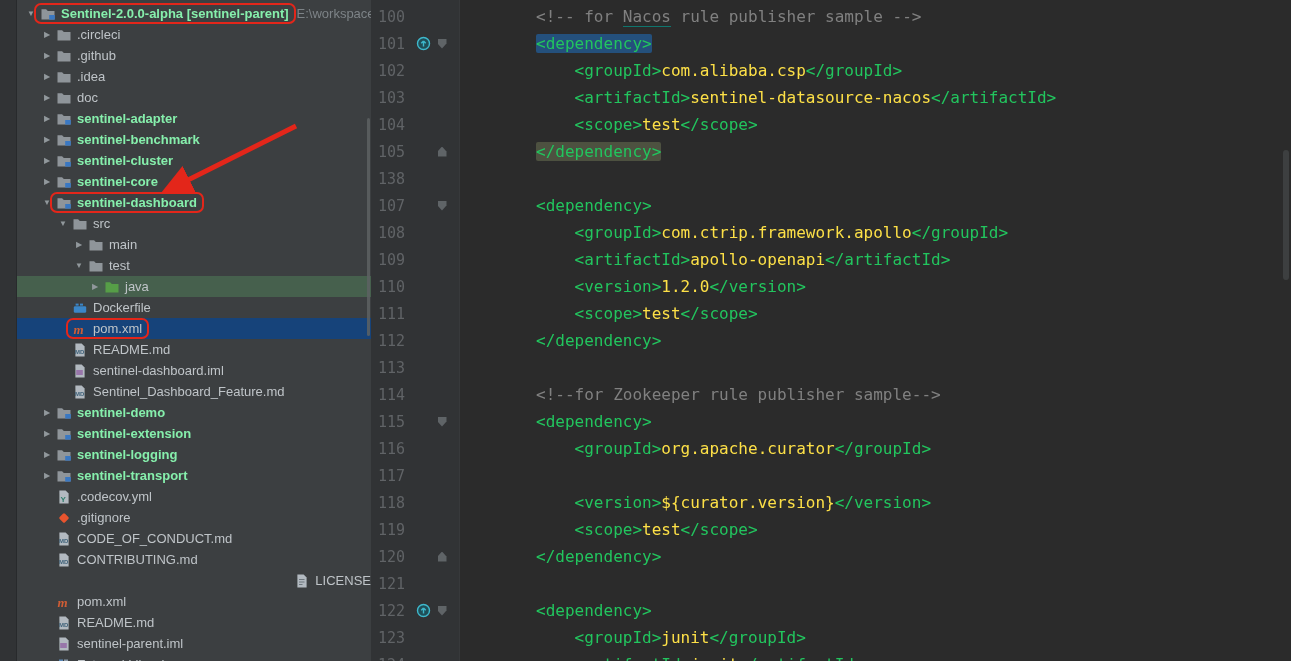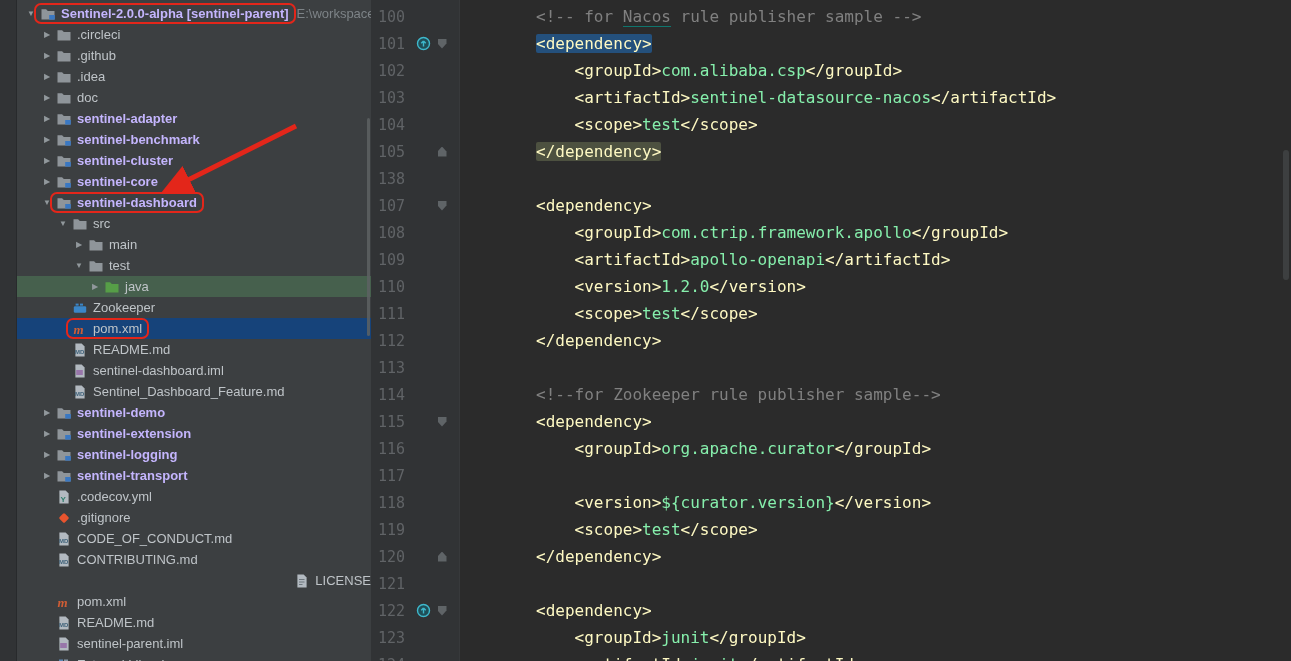--- a/index.html
+++ b/index.html
@@ -16,42 +16,42 @@
   
   .tree{width:354px;flex:none;background:#3c3f41;position:relative;overflow:hidden;padding-top:3px;box-sizing:border-box;}
   .tree-row{display:flex;align-items:center;height:21px;white-space:nowrap;font-size:13px;color:#bfc4c8;cursor:default;}
   .twisty{width:16px;flex:none;text-align:center;font-size:8px;color:#91989c;}
   .node{display:inline-flex;align-items:center;position:relative;}
   .red-box::after{content:"";position:absolute;left:-5px;right:-7px;top:-3px;bottom:-2px;
     border:2px solid #e3261a;border-radius:7px;pointer-events:none;z-index:30;}
   .ticon{width:18px;height:16px;flex:none;display:inline-flex;align-items:center;justify-content:center;margin-right:4px;}
   .ticon svg{display:block;}
   .tlabel{color:#bfc4c8;}
-  .bold .tlabel, .tlabel.bold{font-weight:bold;color:#c4b5fd;}
+  .bold .tlabel, .tlabel.bold{font-weight:bold;color:#86efac;}
   .tpath{color:#7d8387;margin-left:8px;}
   .sel-blue{background:#16437a;}
   .sel-green{background:#46604d;}
   .tree-sb{position:absolute;right:1px;top:118px;width:3px;height:218px;background:#5d6163;border-radius:2px;opacity:.85;}
 
   
   .editor-wrap{flex:1;position:relative;background:#2b2b2b;overflow:hidden;padding-top:3px;box-sizing:border-box;}
   .gutter-bg{position:absolute;left:0;top:0;width:88px;height:100%;background:#313335;border-right:1px solid #37393b;z-index:0;}
   .code-row{display:flex;height:27px;align-items:flex-start;position:relative;z-index:1;}
   .gutter{width:88px;flex:none;display:flex;align-items:center;height:100%;}
   .ln{width:34px;padding-left:7px;font-family:"DejaVu Sans Mono",monospace;font-size:15px;color:#606366;}
   .gslot{width:22px;flex:none;display:flex;justify-content:center;align-items:center;}
   .fslot{width:16px;flex:none;display:flex;justify-content:center;align-items:center;}
   .fold{display:inline-block;width:9px;height:10px;background:#5f6467;}
   .fold.down{clip-path:polygon(0 0,100% 0,100% 50%,50% 100%,0 50%);}
   .fold.up{clip-path:polygon(50% 0,100% 50%,100% 100%,0 100%,0 50%);}
   .codeline{margin:0;padding:0;font-family:"DejaVu Sans Mono",monospace;font-size:16px;line-height:27px;white-space:pre;}
   .tok-p{color:#a9b7c6;}
   .tok-c{color:#808080;}
-  .tok-t{color:#fef9c3;}
-  .tok-v{color:#86efac;}
+  .tok-t{color:#22c55e;}
+  .tok-v{color:#fde047;}
   .u{border-bottom:1px solid #0f766e;}
   .h-blue{background:#24507c;border-radius:2px;}
   .h-olive{background:#4d5140;border-radius:2px;}
   .editor-sb{position:absolute;right:2px;top:150px;width:6px;height:130px;background:#4d5052;border-radius:3px;opacity:.55;}
 
   
   .arrow-overlay{position:absolute;left:0;top:0;width:1291px;height:661px;pointer-events:none;z-index:40;}
 </style>
 </head>
 <body>
@@ -225,21 +225,21 @@
       <div class="tree-row" style="padding-left: 38px;">
         <span class="twisty"></span>
         <span class="node">
           <span class="ticon">
             <svg width="16" height="16" viewBox="0 0 16 16">
               <rect x="1.8" y="6.2" width="12.4" height="6.6" rx="1.4" fill="#3a86c8"></rect>
               <rect x="3.6" y="3.6" width="3" height="2" fill="#3a86c8"></rect>
               <rect x="8" y="3.6" width="3" height="2" fill="#3a86c8"></rect>
             </svg>
           </span>
-          <span class="tlabel">Zookeeper</span>
+          <span class="tlabel">Dockerfile</span>
         </span>
       </div>
       <div class="tree-row sel-blue" style="padding-left: 38px;">
         <span class="twisty"></span>
         <span class="node red-box">
           <span class="ticon">
             <svg width="16" height="16" viewBox="0 0 16 16">
               <text x="1.6" y="12.6" font-size="13" font-weight="bold" font-style="italic" fill="#cf5d35" font-family="serif">m</text>
             </svg>
           </span>

